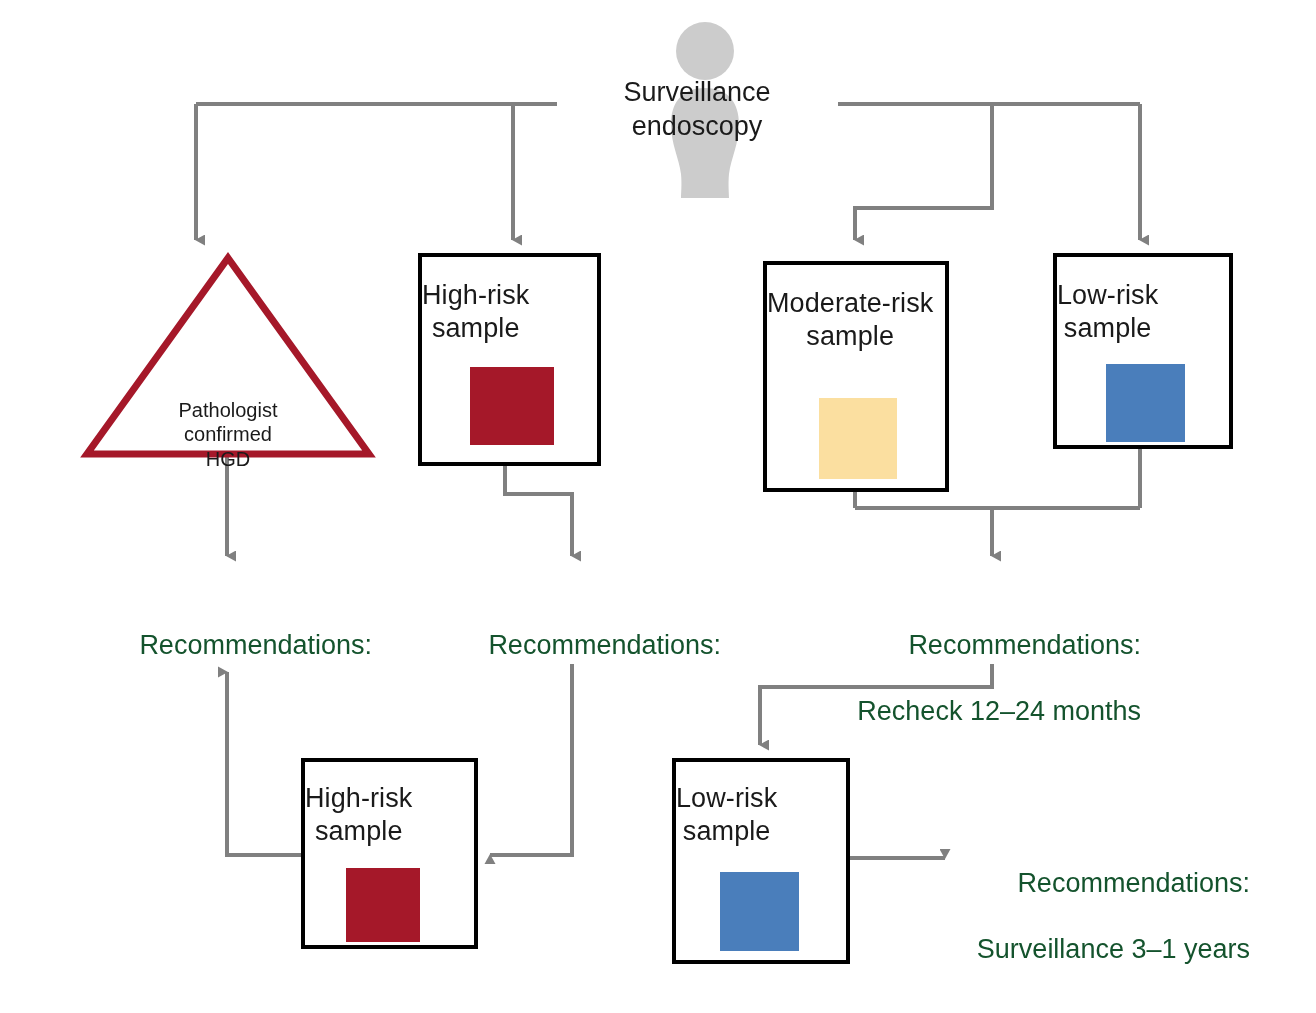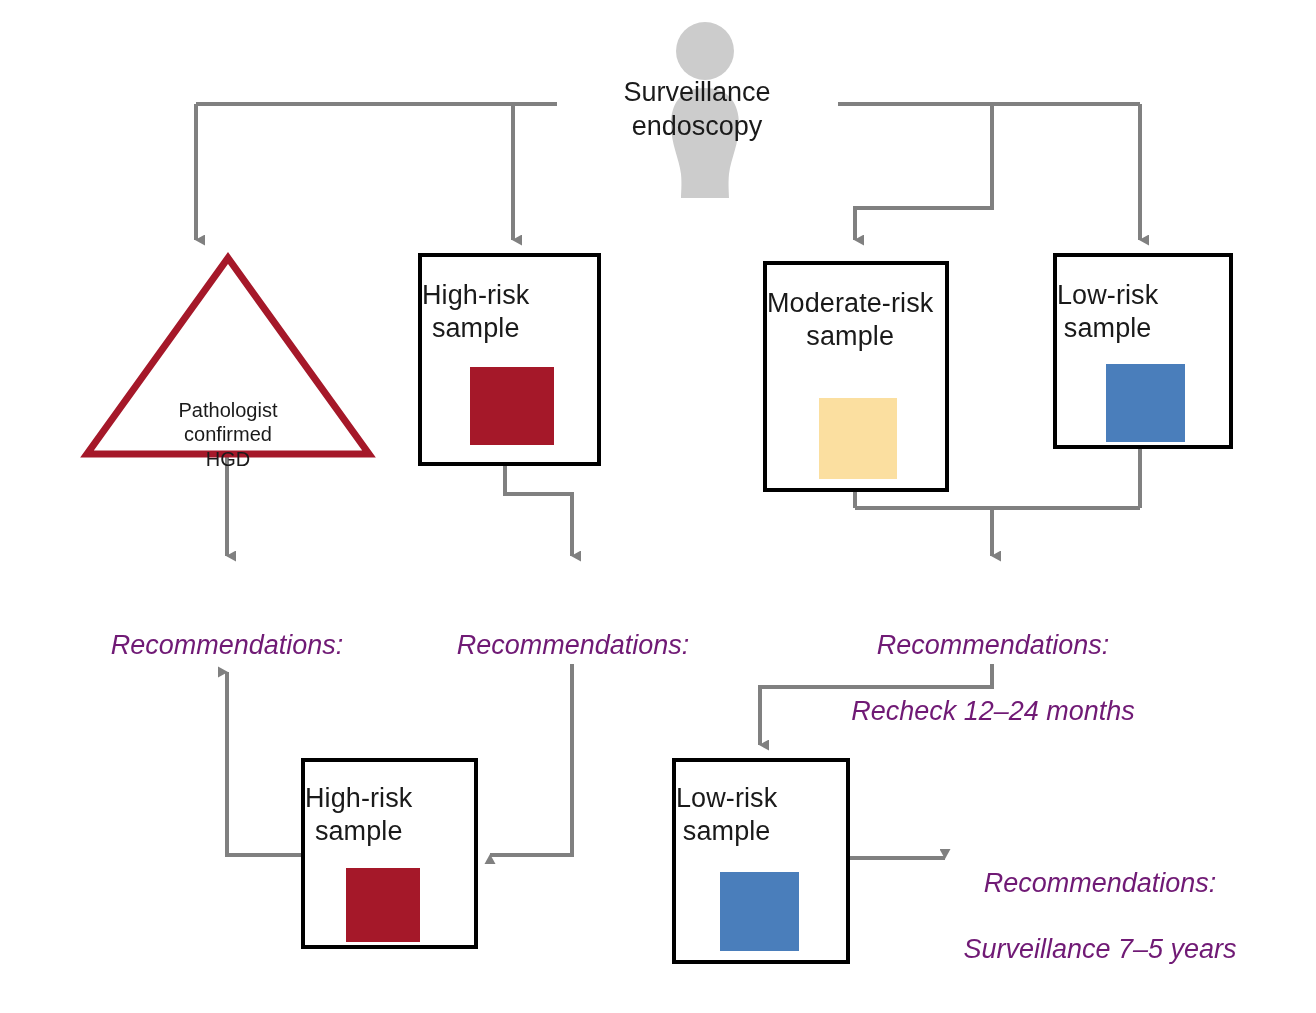--- a/index.html
+++ b/index.html
@@ -63,25 +63,24 @@
   }
   
   .free-text {
     position: absolute;
     text-align: center;
     line-height: 1.25;
     white-space: pre-line;
   }
   .caption-text {
     position: absolute;
-    text-align: center;
+    text-align: right;
     line-height: 1.22;
     white-space: pre-line;
-    color: #701a75;
-    font-style: italic;
+    color: #14532d;
   }
 </style>
 </head>
 <body>
 
 <div id="canvas">
 
   <svg id="connectors" viewBox="0 0 1316 1013" xmlns="http://www.w3.org/2000/svg">
     <defs>
       <marker id="arrow-down" markerWidth="12" markerHeight="12" refX="5.5" refY="9" orient="auto" markerUnits="userSpaceOnUse">
@@ -191,16 +190,16 @@
   </div>
 
   <div class="node-box" style="left:672px; top:758px; width:178px; height:206px;">
     <div class="node-label" style="margin-top:20px; font-size:27px;">Low-risk
 sample</div>
     <div class="swatch" style="left:44px; top:110px; width:79px; height:79px; background:#4A7EBB;"></div>
   </div>
 
   <div class="caption-text" style="left:950px; top:834px; width:300px; font-size:27px;">
     <div>Recommendations:</div>
-    <div>Surveillance 7–5 years</div>
+    <div>Surveillance 3–1 years</div>
   </div>
 
 </div>
 
 </body></html>

